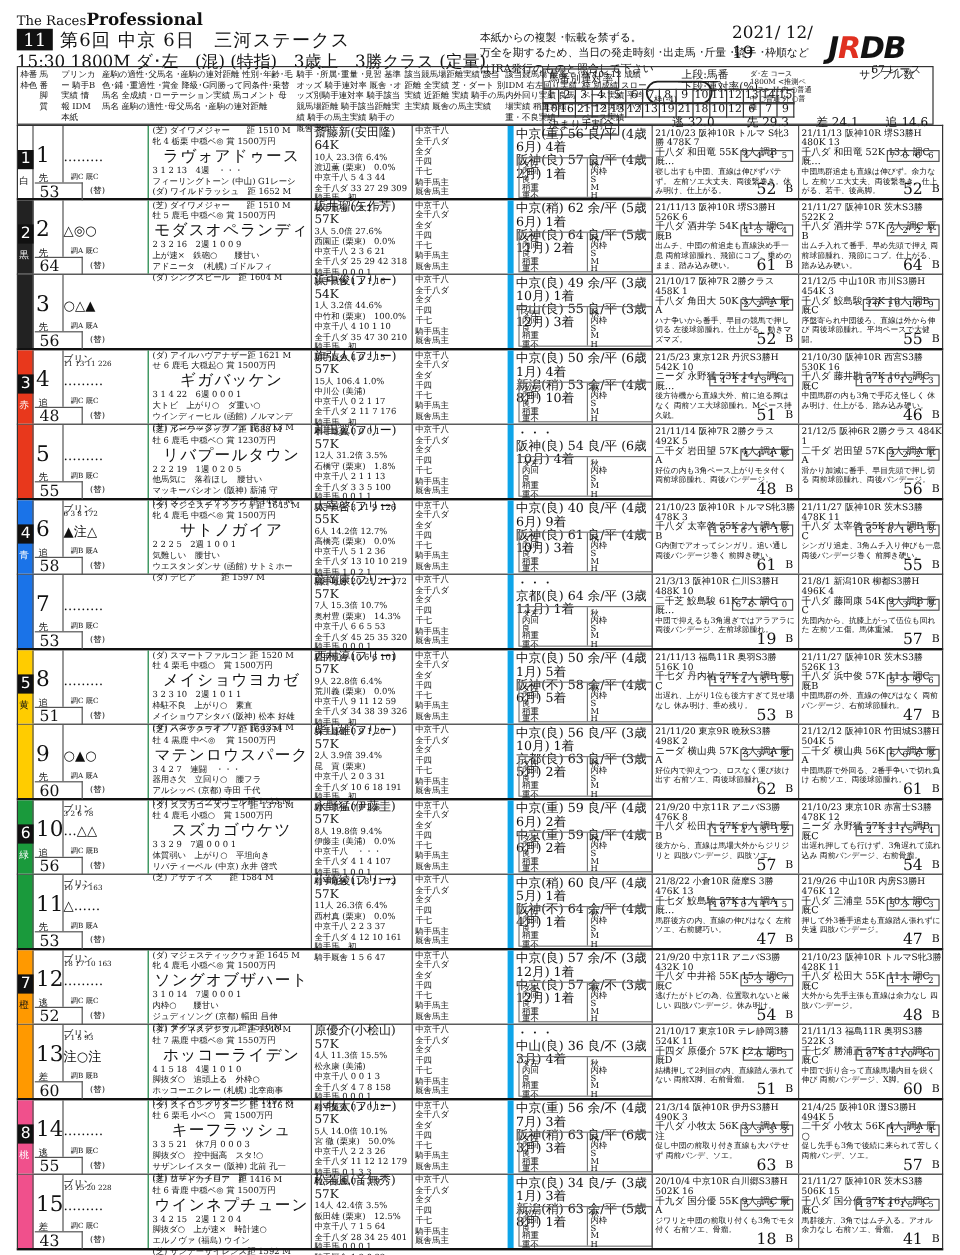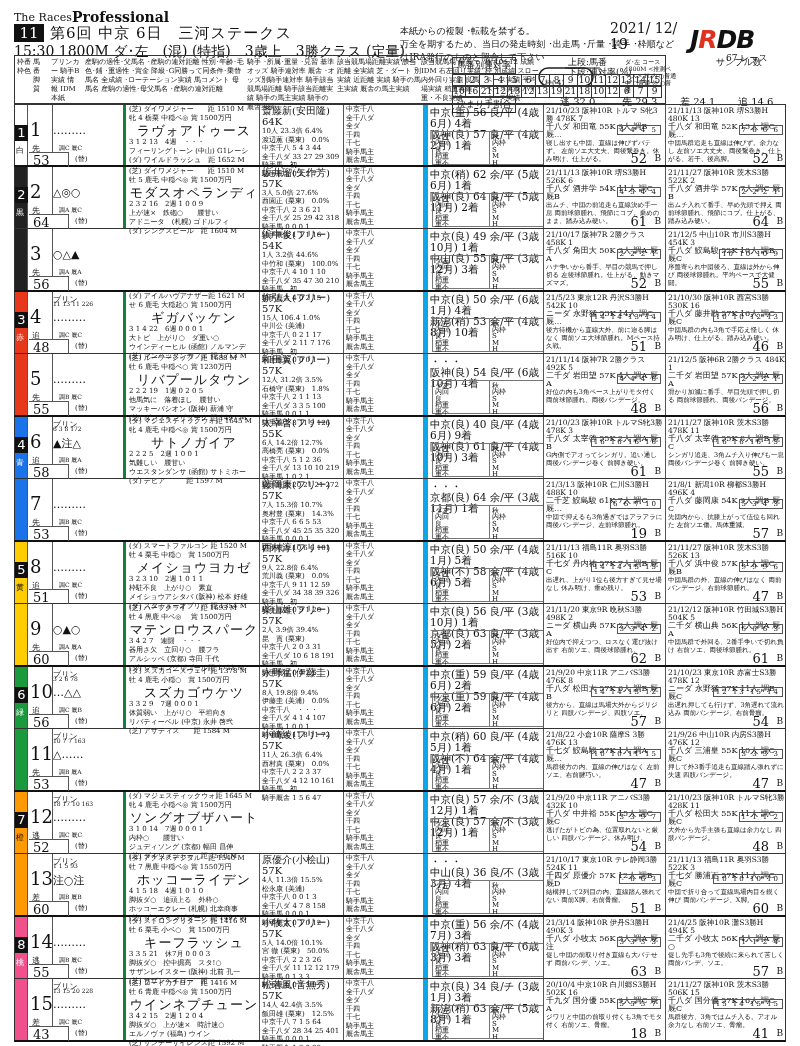--- a/index.html
+++ b/index.html
@@ -8,37 +8,37 @@
 .brand1{position:absolute;left:14px;top:11px;font-size:11px}
 .brand2{position:absolute;left:72px;top:9px;font-size:14px;font-weight:bold}
 .rno{position:absolute;left:14px;top:24px;background:#111;color:#fff;font-size:15px;width:30px;height:18px;text-align:center;line-height:18px}
 .rtitle{position:absolute;left:50px;top:24px;font-size:15px;letter-spacing:1px}
 .rsub{position:absolute;left:14px;top:43px;font-size:14px}
 .notice1{position:absolute;left:400px;top:25px;font-size:9px}
 .notice2{position:absolute;left:400px;top:38px;font-size:9px}
 .date{position:absolute;left:610px;top:20px;font-size:14px}
 .logo{position:absolute;left:690px;top:25px;font-size:25px;font-weight:900;font-style:italic;font-family:"DejaVu Sans",sans-serif;letter-spacing:-1px}
 .logo .r{color:#e03020}
-.legend{position:absolute;left:14px;top:55px;width:652px;height:49px;border:1px solid #333;font-size:7px;line-height:9px}
+.legend{position:absolute;left:14px;top:55px;width:764px;height:49px;border:1px solid #333;font-size:7px;line-height:9px}
 .legend .c{position:absolute;top:2px}
 .tbl{position:absolute;left:14px;top:104px;width:772px}
 .row{position:relative;width:772px;height:62.5px;border-bottom:1px solid #333;border-left:1px solid #333;border-right:1px solid #333}
 .row.thick{border-bottom:2px solid #111}
 .waku{position:absolute;left:0;top:0;width:13px;height:100%;border-right:1px solid #555}
 .wakuno{position:absolute;left:0;top:20px;width:13px;height:16px;background:#111;color:#fff;font-size:13px;text-align:center;line-height:16px;font-family:"DejaVu Sans",sans-serif}
 .wakucol{position:absolute;left:1px;top:40px;font-size:8px}
 .uma{position:absolute;left:15px;top:14px;font-size:18px}
 .kyaku{position:absolute;left:17px;top:38px;font-size:8px}
 .idmbox{position:absolute;left:14px;top:47px;width:40px;height:15px;border-top:1px solid #555;border-right:1px solid #555;font-size:13px;padding-left:4px;line-height:15px}
 .mark{position:absolute;left:38px;top:19px;font-size:11px}
 .prin{position:absolute;left:38px;top:2px;font-size:8px}
 .ranks{position:absolute;left:38px;top:8px;font-size:6px}
 .chokyo{position:absolute;left:44px;top:38px;font-size:6px;line-height:9px}
 .futan{position:absolute;left:60px;top:49px;font-size:7px}
-.col2{position:absolute;left:108px;top:0;width:136px;height:100%;border-left:3px solid #15803d;font-size:7px;line-height:9px;padding-left:3px}
+.col2{position:absolute;left:108px;top:0;width:136px;height:100%;border-left:1px solid #15803d;font-size:7px;line-height:9px;padding-left:3px}
 .col2 .hname{font-size:13px;text-align:center;line-height:15px;letter-spacing:1px}
 .col3{position:absolute;left:244px;top:0;width:84px;height:100%;border-left:1px solid #555;font-size:7px;line-height:8.5px;padding-left:2px}
 .col3 .jk{font-size:10px;line-height:11px}
 .col4{position:absolute;left:328px;top:0;width:80px;height:100%;border-left:1px solid #555;font-size:7px;line-height:8.5px;padding-left:2px}
 .col5{position:absolute;left:408px;top:0;width:120px;height:100%;border-left:5px solid #0ea5e9;font-size:7px}
 .col5 .top{font-size:10.5px;line-height:11px;padding-left:2px;padding-top:2px}
 .col5 .grid{position:absolute;left:4px;top:26px;width:112px;height:34px;border:1px solid #777;font-size:7px;line-height:7px}
 .past{position:absolute;top:0;height:100%;border-left:1px solid #555;font-size:6.5px;line-height:8px;padding:2px}
 .past .h1{font-size:7.5px}
 .past .h2{font-size:8px}

